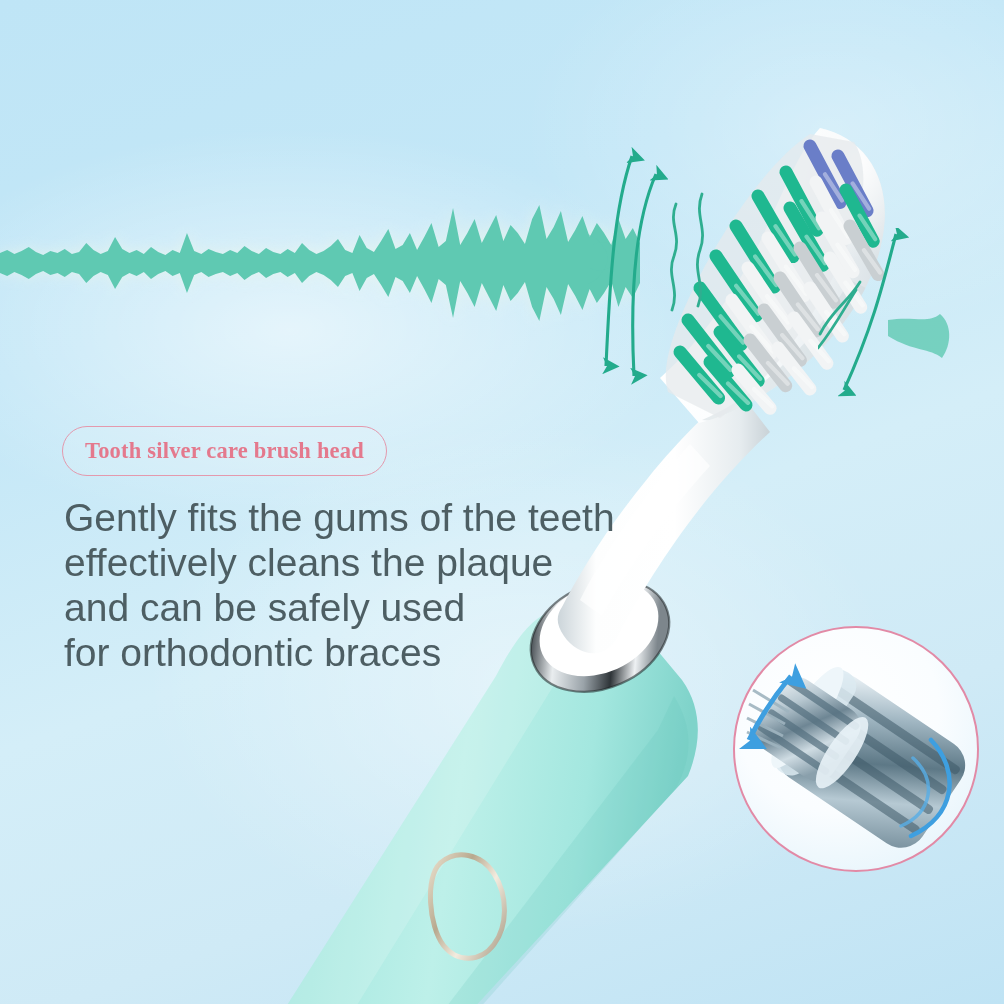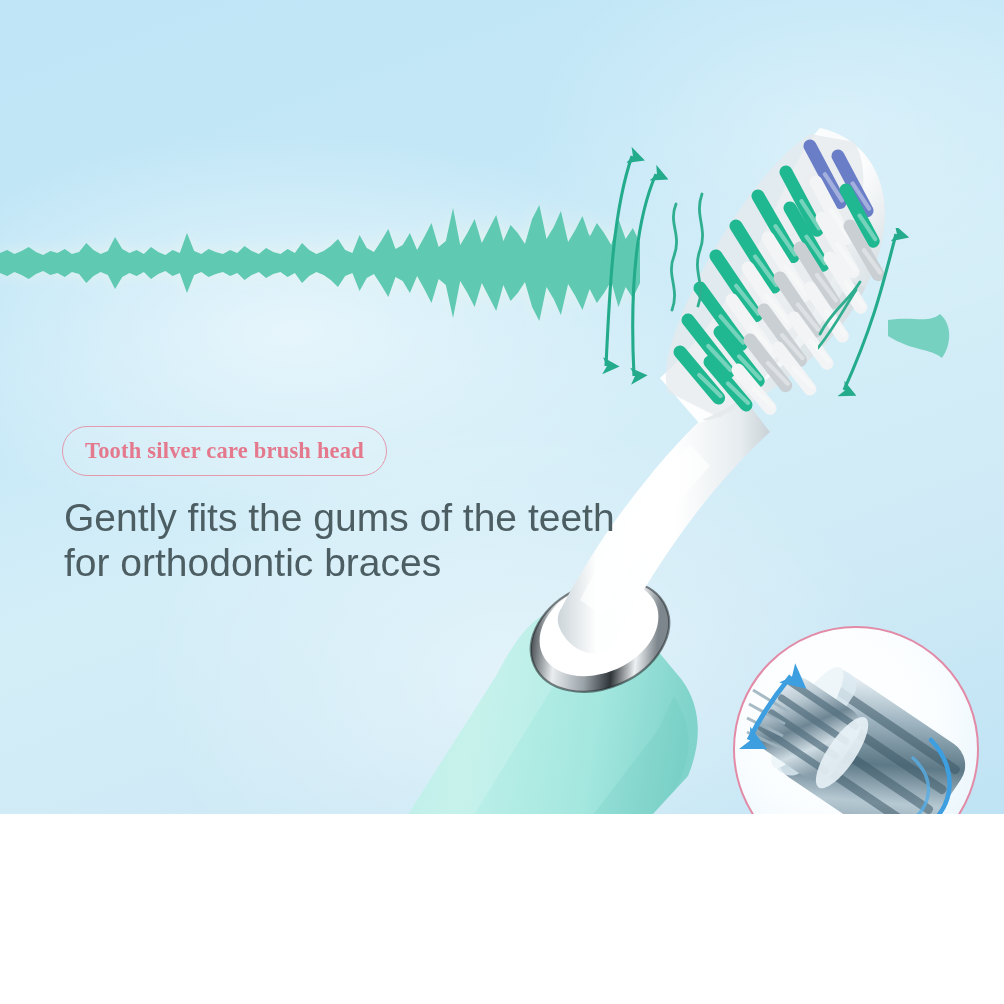--- a/index.html
+++ b/index.html
@@ -3,21 +3,21 @@
 <meta charset="utf-8">
 <style>
   html, body {
     margin: 0;
     padding: 0;
     background: #ffffff;
   }
   #stage {
     position: relative;
     width: 1004px;
-    height: 814px;
+    height: 1004px;
     overflow: hidden;
     font-family: "Liberation Sans", sans-serif;
     background: linear-gradient(160deg, #bfe5f6 0%, #c3e7f7 28%, #d4eef8 55%, #cfeaf6 75%, #bfe3f4 100%);
   }
   
   .bg-glow {
     position: absolute;
     border-radius: 50%;
     pointer-events: none;
   }
@@ -340,20 +340,22 @@
     <path d="M 0 120 C 16 100, 24 84, 38 62" fill="none" stroke="#2fae90" stroke-width="2.8" stroke-linecap="round"></path>
     <path d="M 70 92 C 96 88, 110 96, 122 86 C 134 96, 134 116, 124 130 C 112 120, 96 124, 70 108 Z" fill="#5fc9b2" opacity="0.8"></path>
   </svg>
 
   <div id="badge">
     <span id="badge-text">Tooth silver care brush head</span>
   </div>
 
   <div id="copy">
     <div class="line">Gently fits the gums of the teeth</div>
+    <div class="line">effectively cleans the plaque</div>
+    <div class="line">and can be safely used</div>
     <div class="line">for orthodontic braces</div>
   </div>
 
   <div id="inset">
     <svg id="inset-art" width="246" height="246" viewBox="0 0 246 246">
       <defs>
         <linearGradient id="tuftGrad" x1="0" y1="0" x2="1" y2="0.6">
           <stop offset="0%" stop-color="#f4f8fa"></stop>
           <stop offset="30%" stop-color="#b9c9d2"></stop>
           <stop offset="55%" stop-color="#6e8694"></stop>

